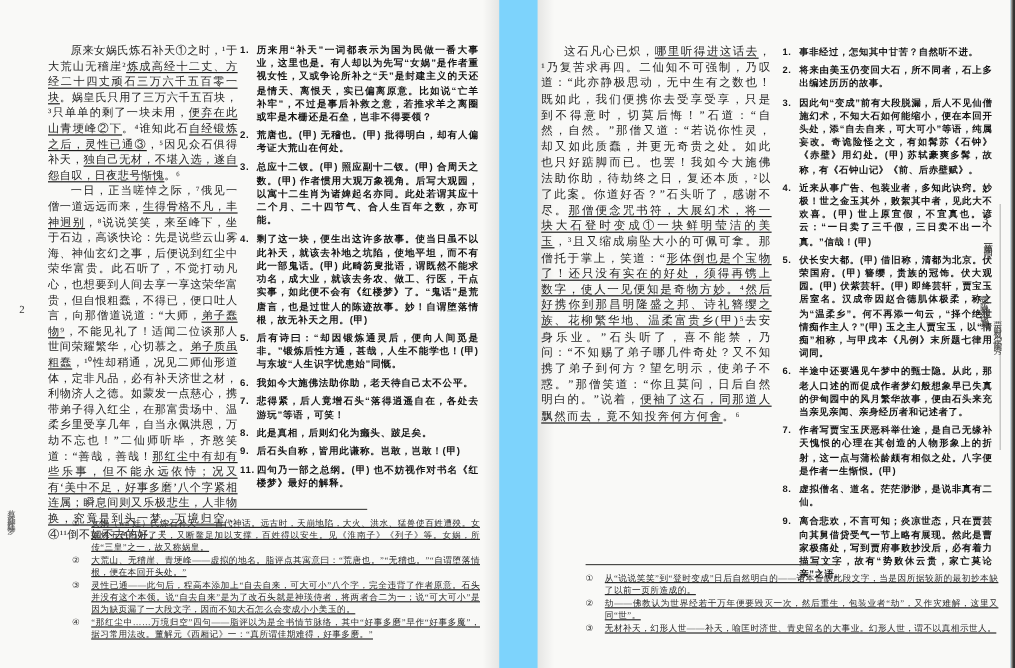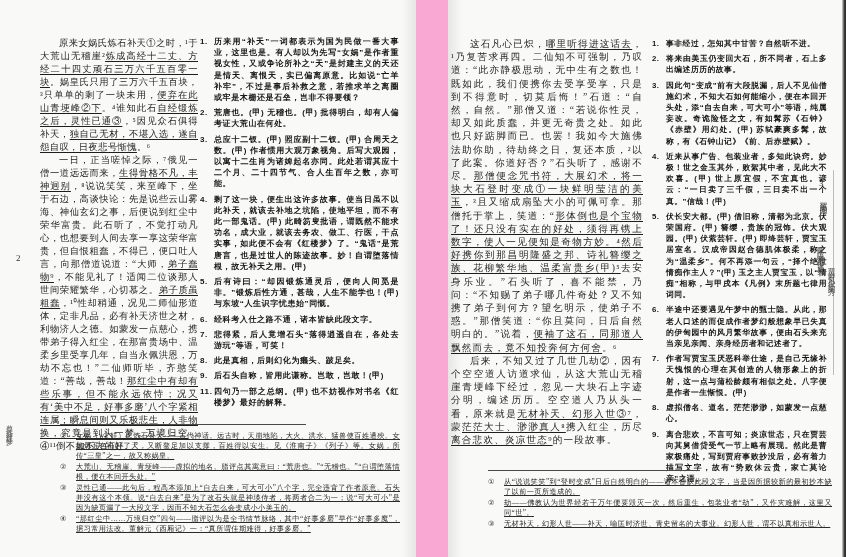--- a/index.html
+++ b/index.html
@@ -1,16 +1,16 @@
 <!DOCTYPE html>
 <html><head>
 <meta charset="utf-8">
 <style>
   html,body{margin:0;padding:0;background:#f5f5f3;}
-  #scan{position:relative;width:846px;height:557px;overflow:hidden;background:#f9a8d4;
+  #scan{position:relative;width:846px;height:557px;overflow:hidden;background:#7dd3fc;
         font-family:"Liberation Serif", serif;color:#222;}
   .page{position:absolute;top:0;height:557px;background:#f9f9f7;}
   #left-page{left:0;width:416px;}
   #right-page{left:448px;width:394px;}
   .gutter{position:absolute;top:0;left:414px;width:36px;height:557px;
     background:linear-gradient(90deg,#e5e5e3 0%,#90908e 18%,#48484六 45%,#4a4a48 45%,#4a4a48 55%,#9c9c9a 82%,#ebebe9 100%);}
   .edge-right{position:absolute;top:0;left:842px;width:4px;height:557px;
     background:linear-gradient(90deg,#d8d8d6,#3a3a38 60%,#2c2c2a);}
   
   .main-col{position:absolute;text-align:justify;color:#1e1e1e;}
@@ -88,21 +88,21 @@
         <span class="ann-text">剩了这一块，便生出这许多故事。使当日虽不以此补天，就该去补地之坑陷，使地平坦，而不有此一部鬼话。(甲) 此畸笏叟批语，谓既然不能求功名，成大业，就该去务农、做工、行医，干点实事，如此便不会有《红楼梦》了。“鬼话”是荒唐言，也是过世人的陈迹故事。妙！自谓堕落情根，故无补天之用。(甲)</span>
       </div>
 
       <div class="ann-item">
         <span class="ann-num">5.</span>
         <span class="ann-text">后有诗曰：“却因锻炼通灵后，便向人间觅是非。”锻炼后性方通，甚哉，人生不能学也！(甲) 与东坡“人生识字忧患始”同慨。</span>
       </div>
 
       <div class="ann-item">
         <span class="ann-num">6.</span>
-        <span class="ann-text">经科考入仕之路不通，诸本皆缺此段文字。</span>
+        <span class="ann-text">我如今大施佛法助你助，老天待自己太不公平。</span>
       </div>
 
       <div class="ann-item">
         <span class="ann-num">7.</span>
         <span class="ann-text">悲得紧，后人竟增石头“落得逍遥自在，各处去游玩”等语，可笑！</span>
       </div>
 
       <div class="ann-item">
         <span class="ann-num">8.</span>
         <span class="ann-text">此是真相，后则幻化为癞头、跛足矣。</span>
@@ -151,21 +151,20 @@
   <div class="gutter"></div>
 
   <div class="page" id="right-page">
     <div class="page-shade-r"></div>
   </div>
 
   <div class="main-col" id="right-main">
 
       <p class="para"><span>这石凡心已炽，</span><span class="u">哪里听得进这话去</span><span>，¹乃复苦求再四。二仙知不可强制，乃叹道：“此亦静极思动，无中生有之数也！既如此，我们便携你去受享受享，只是到不得意时，切莫后悔！”石道：“自然，自然。”那僧又道：“若说你性灵，却又如此质蠢，并更无奇贵之处。如此也只好踮脚而已。也罢！我如今大施佛法助你助，待劫终之日，复还本质，²以了此案。你道好否？”石头听了，感谢不尽。</span><span class="u">那僧便念咒书符，大展幻术，将一块大石登时变成①一块鲜明莹洁的美玉</span><span>，³且又缩成扇坠大小的可佩可拿。那僧托于掌上，笑道：“</span><span class="u">形体倒也是个宝物了！还只没有实在的好处，须得再镌上数字，使人一见便知是奇物方妙。⁴然后好携你到那昌明隆盛之邦、诗礼簪缨之族、花柳繁华地、温柔富贵乡(甲)⁵</span><span>去安身乐业。”石头听了，喜不能禁，乃问：“不知赐了弟子哪几件奇处？又不知携了弟子到何方？望乞明示，使弟子不惑。”那僧笑道：“你且莫问，日后自然明白的。”说着，</span><span class="u">便袖了这石，同那道人飘然而去，竟不知投奔何方何舍</span><span>。⁶</span></p>
 
-      <p class="para"><span>后来，不知又过了几世几劫②，因有个空空道人访道求仙，从这大荒山无稽崖青埂峰下经过，忽见一大块石上字迹分明，编述历历。空空道人乃从头一看，原来就是</span><span class="u">无材补天、幻形入世③⁷</span><span>，蒙</span><span class="u">茫茫大士、渺渺真人⁸</span><span>携入红尘，历尽</span><span class="u">离合悲欢、炎凉世态⁹</span><span>的一段故事。</span></p>
     </div>
 
   <div class="ann-col" id="right-ann">
 
       <div class="ann-item">
         <span class="ann-num">1.</span>
         <span class="ann-text">事非经过，怎知其中甘苦？自然听不进。</span>
       </div>
 
       <div class="ann-item">
@@ -193,21 +192,21 @@
         <span class="ann-text">半途中还要遇见午梦中的甄士隐。从此，那老人口述的而促成作者梦幻般想象早已失真的伊甸园中的风月繁华故事，便由石头来充当亲见亲闻、亲身经历者和记述者了。</span>
       </div>
 
       <div class="ann-item">
         <span class="ann-num">7.</span>
         <span class="ann-text">作者写贾宝玉厌恶科举仕途，是自己无缘补天愧恨的心理在其创造的人物形象上的折射，这一点与蒲松龄颇有相似之处。八字便是作者一生惭恨。(甲)</span>
       </div>
 
       <div class="ann-item">
         <span class="ann-num">8.</span>
-        <span class="ann-text">虚拟僧名、道名。茫茫渺渺，如蒙发一点慈心。</span>
+        <span class="ann-text">虚拟僧名、道名。茫茫渺渺，是说非真有二仙。</span>
       </div>
 
       <div class="ann-item">
         <span class="ann-num">9.</span>
         <span class="ann-text">离合悲欢，不言可知；炎凉世态，只在贾芸向其舅借贷受气一节上略有展现。然此是曹家极痛处，写到贾府事败抄没后，必有着力描写文字，故有“势败休云贵，家亡莫论亲”之语。</span>
       </div>
     </div>
 
   <div class="fn-rule" id="right-fn-rule"></div>
 

